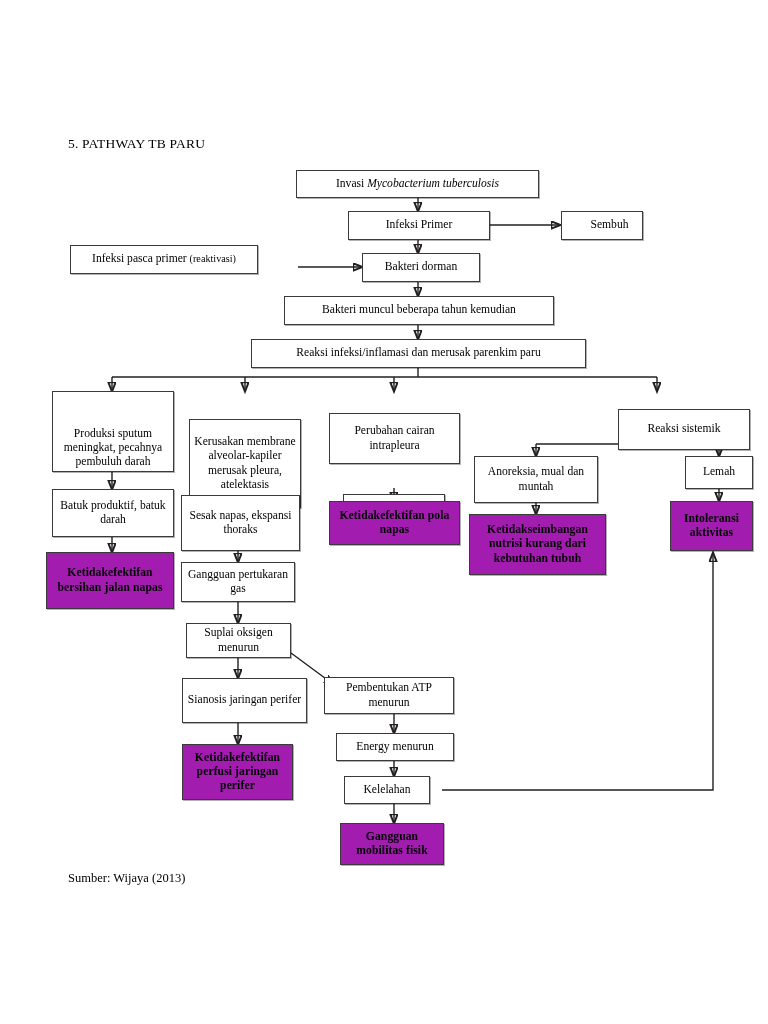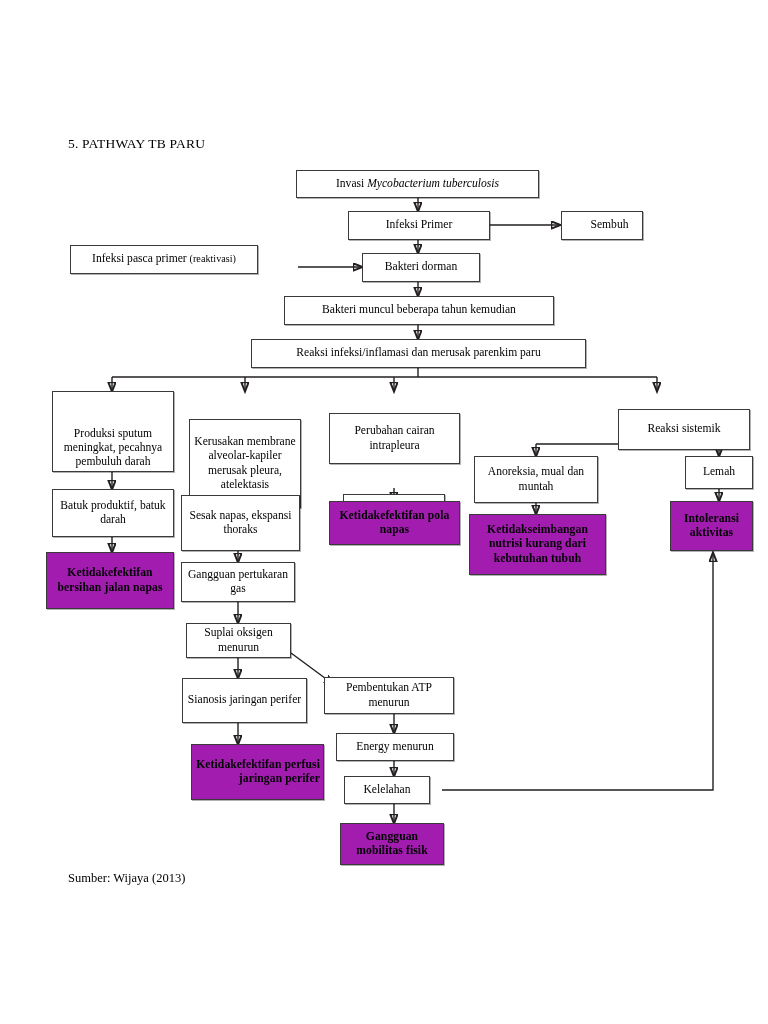--- a/index.html
+++ b/index.html
@@ -161,21 +161,21 @@
   </div>
 
   <div class="node" style="left:186px;top:623px;width:105px;height:35px;">
     <span class="txt">Suplai oksigen menurun</span>
   </div>
 
   <div class="node" style="left:182px;top:678px;width:125px;height:45px;">
     <span class="txt">Sianosis jaringan perifer</span>
   </div>
 
-  <div class="node dx" style="left:191px;top:744px;width:133px;height:56px;text-align:right;">
+  <div class="node dx" style="left:182px;top:744px;width:111px;height:56px;">
     <span class="txt">Ketidakefektifan perfusi jaringan perifer</span>
   </div>
 
   <div class="node" style="left:329px;top:413px;width:131px;height:51px;">
     <span class="txt">Perubahan cairan intrapleura</span>
   </div>
 
   <div class="node" style="left:343px;top:456px;width:102px;height:33px;margin-top:38px;">
     <span class="txt">Sesak napas</span>
   </div>

